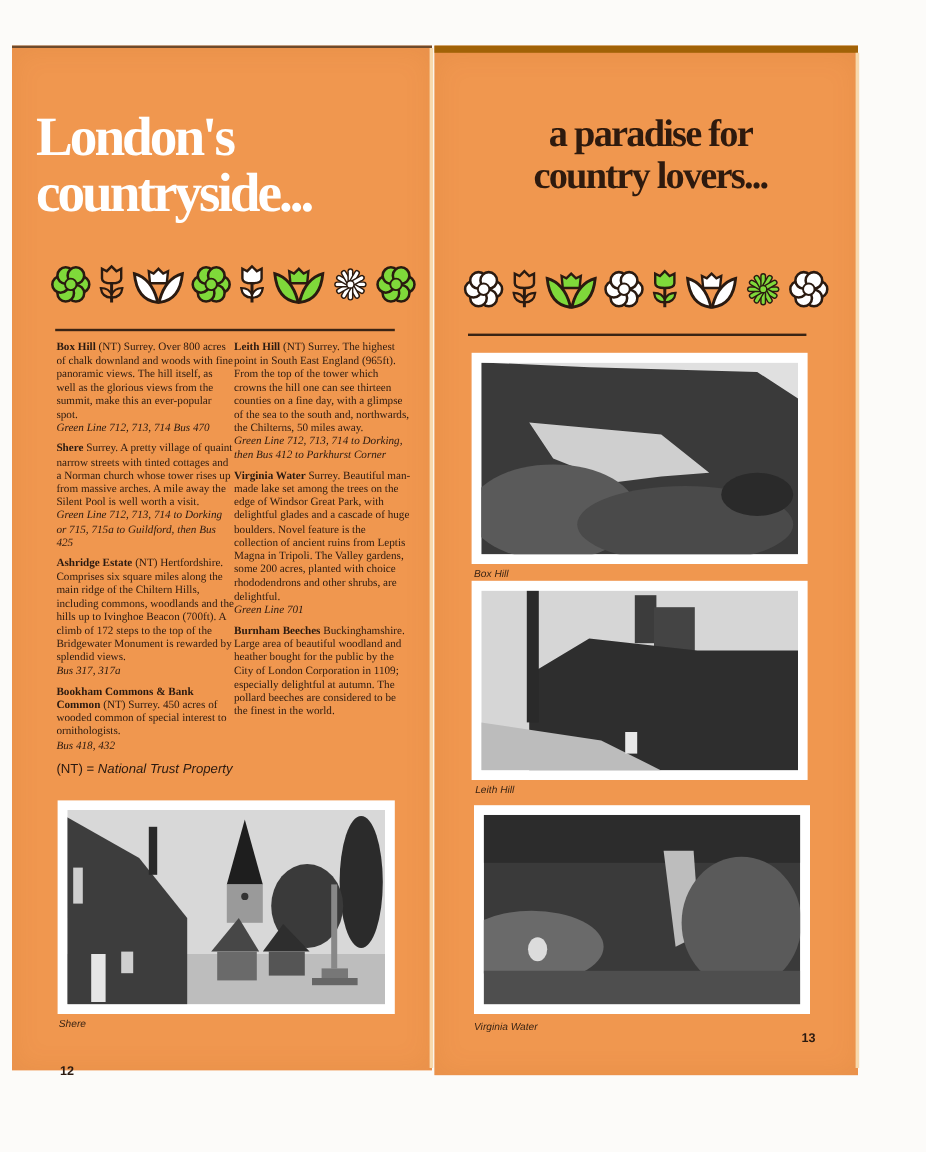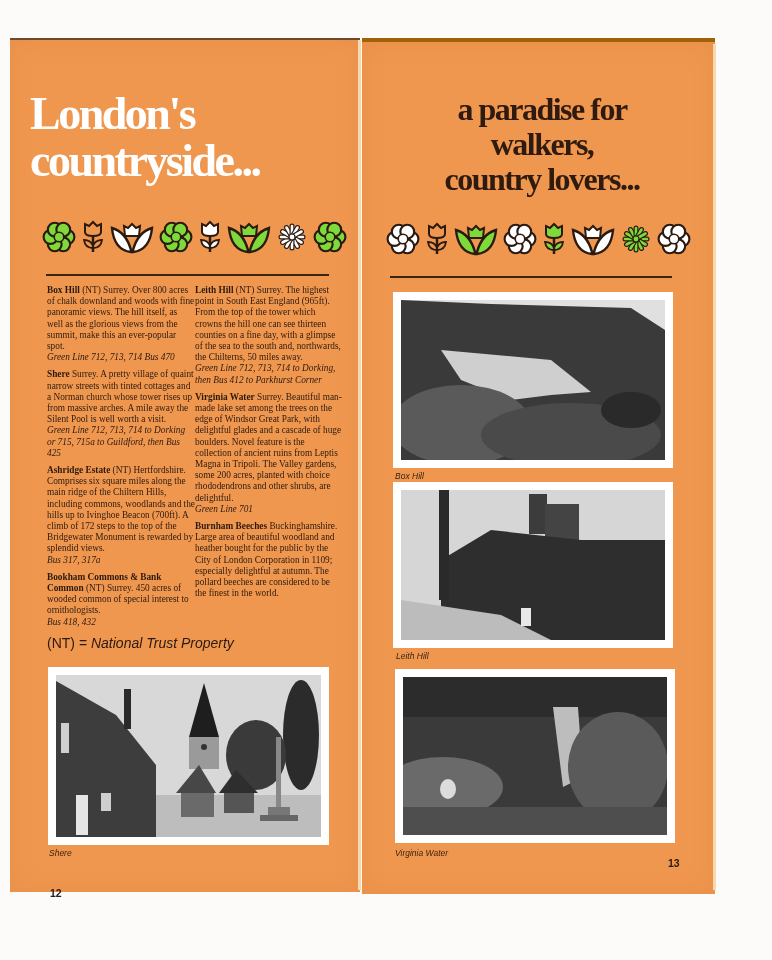--- a/index.html
+++ b/index.html
@@ -5,21 +5,21 @@
   html, body { margin:0; padding:0; }
   body {
     width:772px; height:960px; background:#fcfbf9; position:relative; overflow:hidden;
     font-family:"Liberation Sans", sans-serif;
   }
   .page {
     position:absolute; background:#f0974f;
     box-shadow: inset 0 0 24px rgba(160,80,20,0.10);
   }
   #page-left { left:10px; top:38px; width:350px; height:852px; border-top:2px solid #6e4a2c; }
-  #page-right { left:362px; top:38px; width:353px; height:852px; border-top:4px solid #a16207; }
+  #page-right { left:362px; top:38px; width:353px; height:852px; border-top:6px solid #a16207; }
   .spine { position:absolute; left:358px; top:40px; width:3px; height:850px; background:#f7d9ad; }
   .spine-right { position:absolute; left:713px; top:44px; width:3px; height:846px; background:#f7d9ad; }
 
   .title-left {
     position:absolute; left:20px; top:50px; width:320px; text-align:left;
     font-family:"Liberation Serif", serif; font-weight:bold; color:#ffffff;
     font-size:46px; line-height:47px; letter-spacing:-2.5px;
   }
   .title-right {
     position:absolute; left:10px; top:50px; width:340px; text-align:center;
@@ -28,21 +28,21 @@
   }
 
   .flower-row { position:absolute; display:flex; gap:5px; align-items:center; }
   .flower-row svg { display:block; }
   .rule { position:absolute; height:2px; background:#3a2414; }
 
   .col { position:absolute; font-size:9.3px; line-height:11.2px; color:#2b1a10;font-family:Liberation Serif, serif; }
   .entry { margin-bottom:6px; }
   .entry .name { font-weight:bold; }
   .entry .routes { font-style:italic; display:block; }
-  .note { position:absolute; font-size:14px; color:#2b1a10; }
+  .note { position:absolute; font-size:11px; color:#2b1a10; }
   .note i { font-style:italic; }
 
   .photo-frame {
     position:absolute; background:#ffffff; padding:8px;
     box-sizing:border-box;
   }
   .photo { width:100%; height:100%; position:relative; overflow:hidden; }
   .caption { position:absolute; font-size:8.5px; font-style:italic; color:#3a2414; }
   .page-num { position:absolute; font-size:10.5px; font-weight:bold; color:#2b1a10; }
 </style>
@@ -199,21 +199,20 @@
   </div>
   <div class="caption" style="left:39px; top:808px;">Shere</div>
   <div class="page-num" style="left:40px; top:822px;margin-top:25px;">12</div>
 </div>
 
 <div class="spine"></div>
 
 <div class="page" id="page-right">
   <div class="title-right">
     <div>a paradise for</div>
-    <div>walkers,</div>
     <div>country lovers...</div>
   </div>
 
   <div class="flower-row" id="flowers-right" style="left:24px; top:180px;">
       <span>
         <svg width="34" height="34" viewBox="0 0 32 32">
           <circle cx="24.0" cy="16.0" r="6.5" fill="#ffffff" stroke="#2a1a10" stroke-width="2"></circle>
           <circle cx="20.0" cy="22.9" r="6.5" fill="#ffffff" stroke="#2a1a10" stroke-width="2"></circle>
           <circle cx="12.0" cy="22.9" r="6.5" fill="#ffffff" stroke="#2a1a10" stroke-width="2"></circle>
           <circle cx="8.0" cy="16.0" r="6.5" fill="#ffffff" stroke="#2a1a10" stroke-width="2"></circle>

